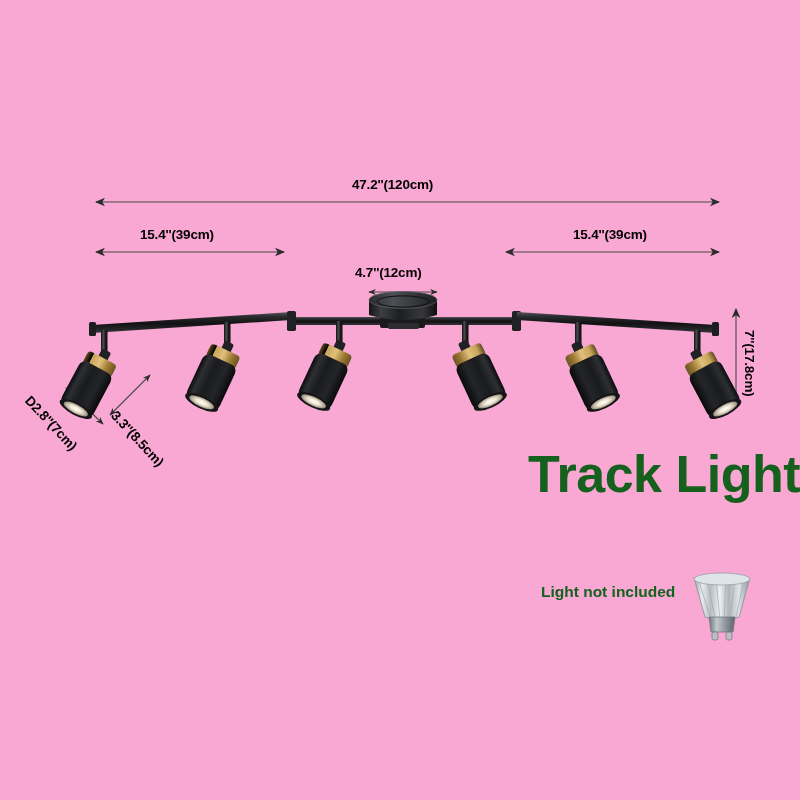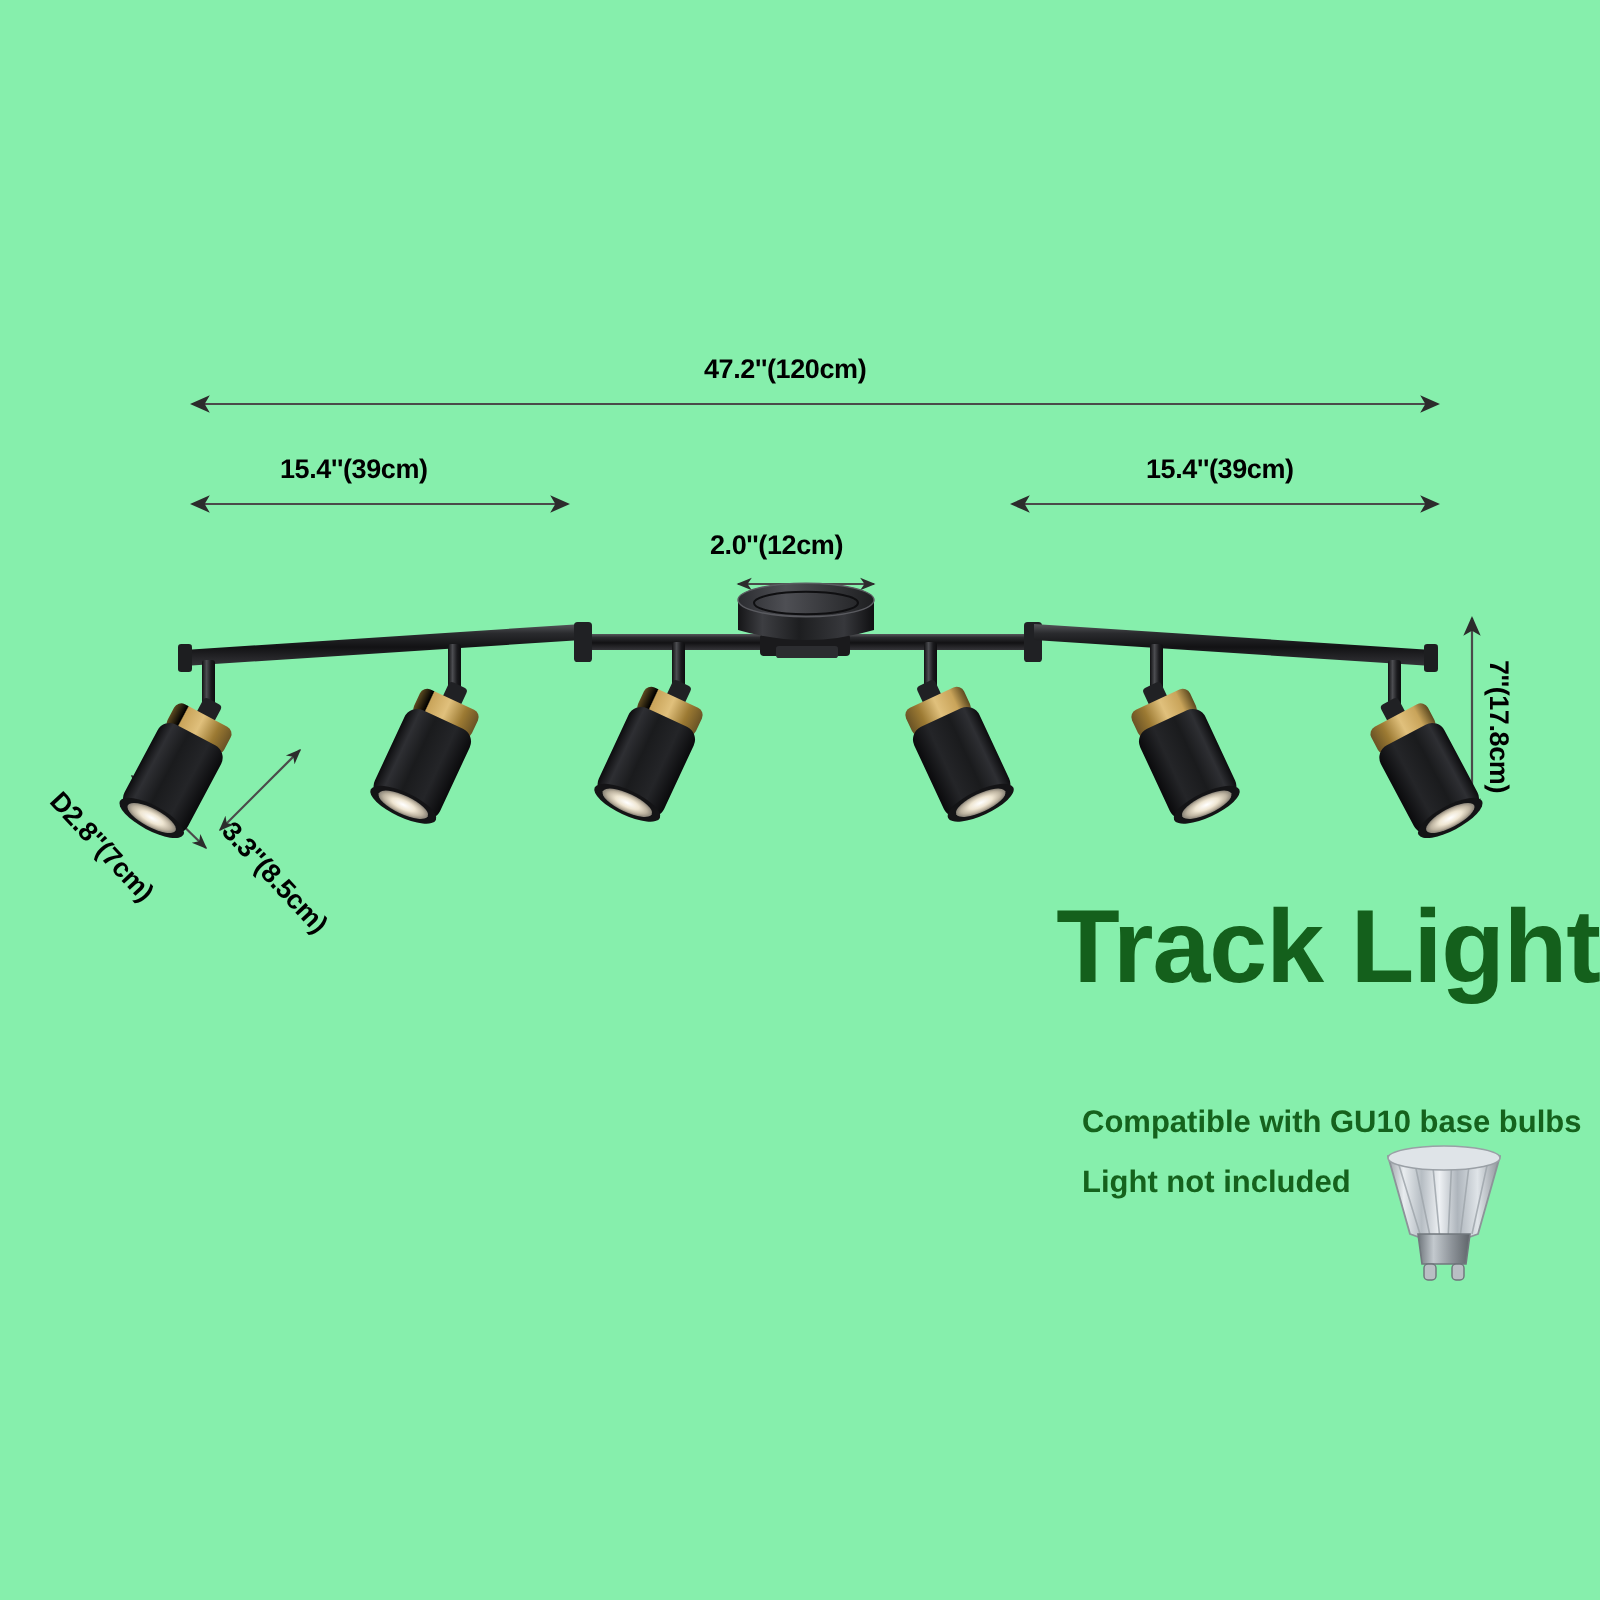--- a/index.html
+++ b/index.html
@@ -7,21 +7,21 @@
     padding: 0;
     background: #ffffff;
   }
   body {
     font-family: "Liberation Sans", sans-serif;
   }
   #canvas {
     position: relative;
     width: 800px;
     height: 800px;
-    background: #86efac;
+    background: #f9a8d4;
     overflow: hidden;
   }
   #diagram {
     position: absolute;
     left: 0;
     top: 0;
     width: 800px;
     height: 800px;
   }
   .dim-label {
@@ -278,26 +278,25 @@
       <rect x="40" y="60" width="6" height="8" rx="2" fill="#b9bfc4" stroke="#6e747a" stroke-width="0.7"></rect>
     </g>
   </svg>
 
   <div class="dim-label" style="left:352px; top:177px;">47.2''(120cm)</div>
 
   <div class="dim-label" style="left:140px; top:227px;">15.4''(39cm)</div>
 
   <div class="dim-label" style="left:573px; top:227px;">15.4''(39cm)</div>
 
-  <div class="dim-label" style="left:355px; top:265px;">2.0''(12cm)</div>
+  <div class="dim-label" style="left:355px; top:265px;">4.7''(12cm)</div>
 
   <div class="dim-label rot90" style="left:757px; top:330px;">7''(17.8cm)</div>
 
   <div class="dim-label rotdiag" style="left:33px; top:393px;">D2.8''(7cm)</div>
 
   <div class="dim-label rotdiag" style="left:119px; top:408px;">3.3''(8.5cm)</div>
 
   <div id="title">Track Light</div>
 
-  <div class="note" id="note-compatible">Compatible with GU10 base bulbs</div>
   <div class="note" id="note-notincluded">Light not included</div>
 
 </div>
 
 </body></html>

